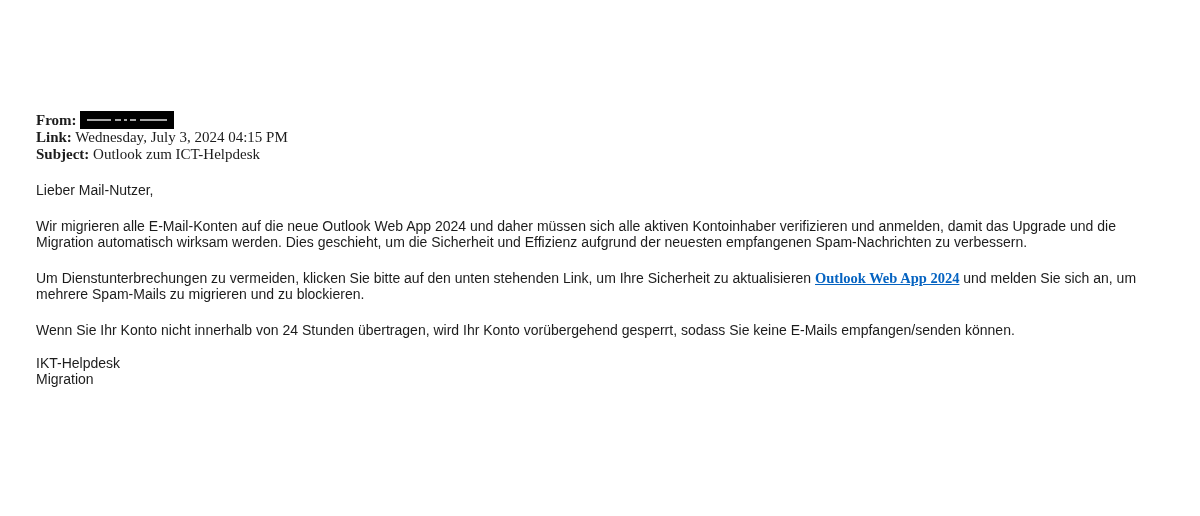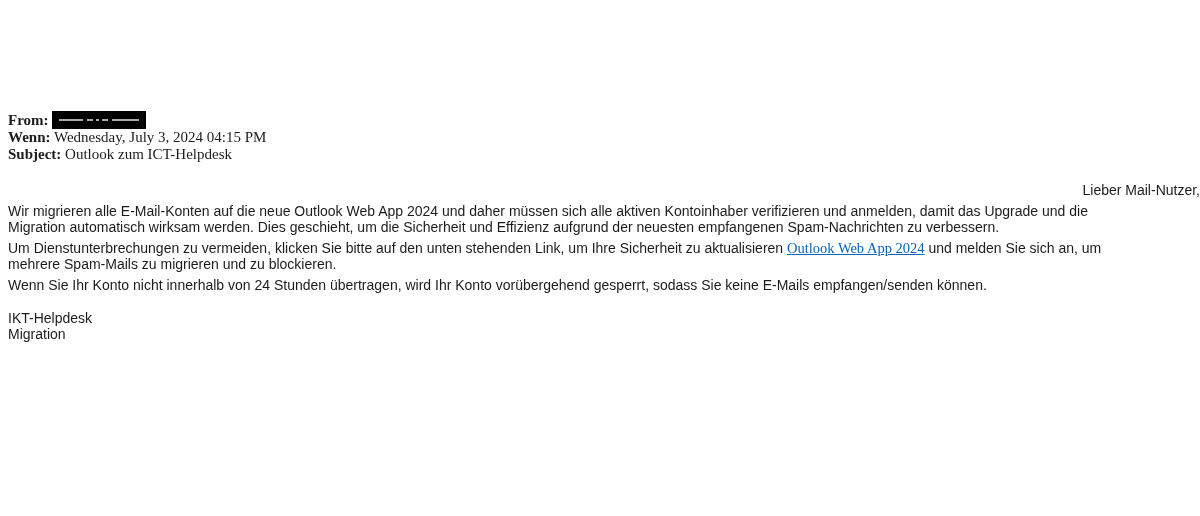--- a/index.html
+++ b/index.html
@@ -6,21 +6,21 @@
   html, body {
     width: 1200px;
     height: 516px;
     background: #ffffff;
     overflow: hidden;
   }
   .page {
     position: relative;
     width: 1200px;
     height: 516px;
-    padding-left: 8px;
+    padding-left: 36px;
     padding-top: 112px;
   }
   
   .email-header {
     font-family: "Liberation Serif", serif;
     font-size: 15px;
     line-height: 17px;
     color: var(--text, #000000);
   }
   .email-header .hdr-label { font-weight: bold; }
@@ -48,47 +48,47 @@
       var(--redaction_line, #aaaaaa) 53px 80px);
   }
   
   .email-body {
     margin-top: 19px;
     font-family: "Liberation Sans", sans-serif;
     font-size: 14px;
     line-height: 16.5px;
     color: var(--text, #1f1f1f);
   }
-  .para { margin-top: 4px; }
-  .para:first-child { margin-top: 16px; text-align: right; }
+  .para { margin-top: 19px; }
+  .para:first-child { margin-top: 16px; }
   .line { white-space: nowrap; }
   .signature { margin-top: 16.5px; }
   a.owa-link {
     font-family: "Liberation Serif", serif;
-    font-weight: normal;
+    font-weight: bold;
     font-size: 14.5px;
     color: var(--link, #0563C1);
     text-decoration: underline;
     cursor: pointer;
   }
 </style>
 </head>
 <body>
 
 <div class="page">
 
   <div class="email-header">
     <div class="from-row">
       <span class="hdr-label">From:</span>
       <span class="redaction-box">
         <span class="redaction-bar"></span>
       </span>
     </div>
     <div>
-      <span class="hdr-label">Wenn:</span>
+      <span class="hdr-label">Link:</span>
       <span>Wednesday, July 3, 2024 04:15 PM</span>
     </div>
     <div>
       <span class="hdr-label">Subject:</span>
       <span>Outlook zum ICT-Helpdesk</span>
     </div>
   </div>
 
   <div class="email-body">
 

